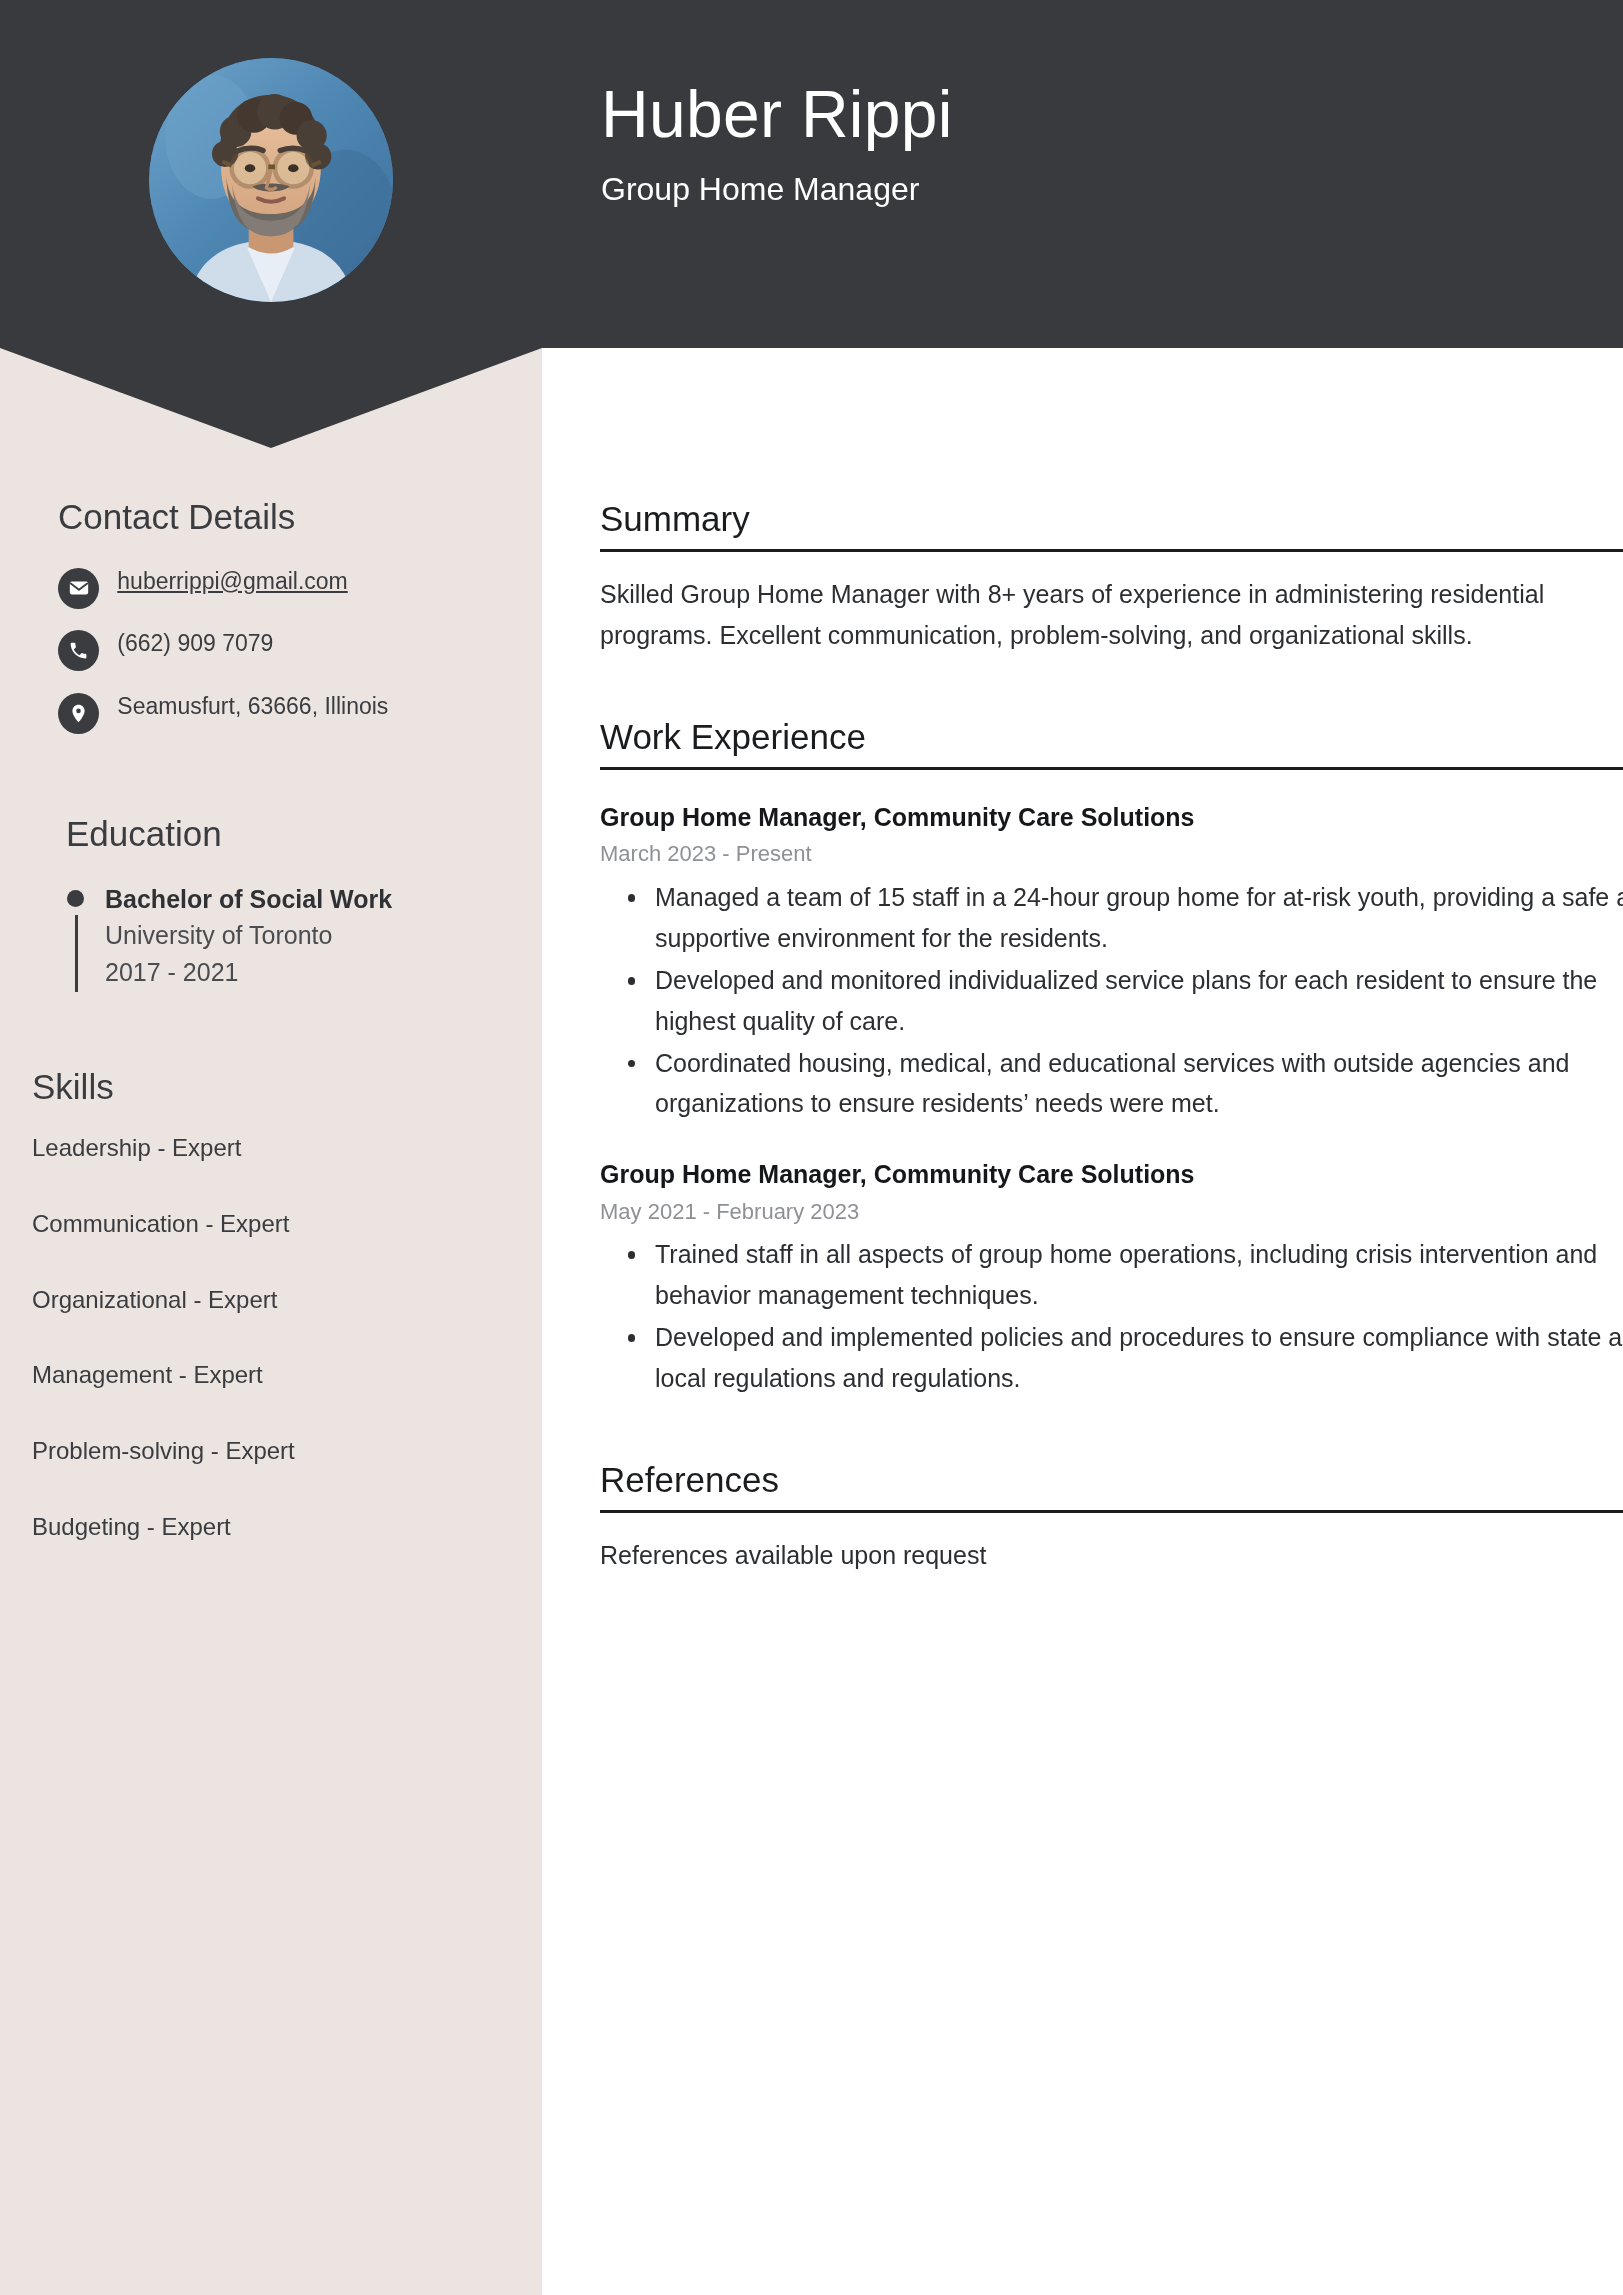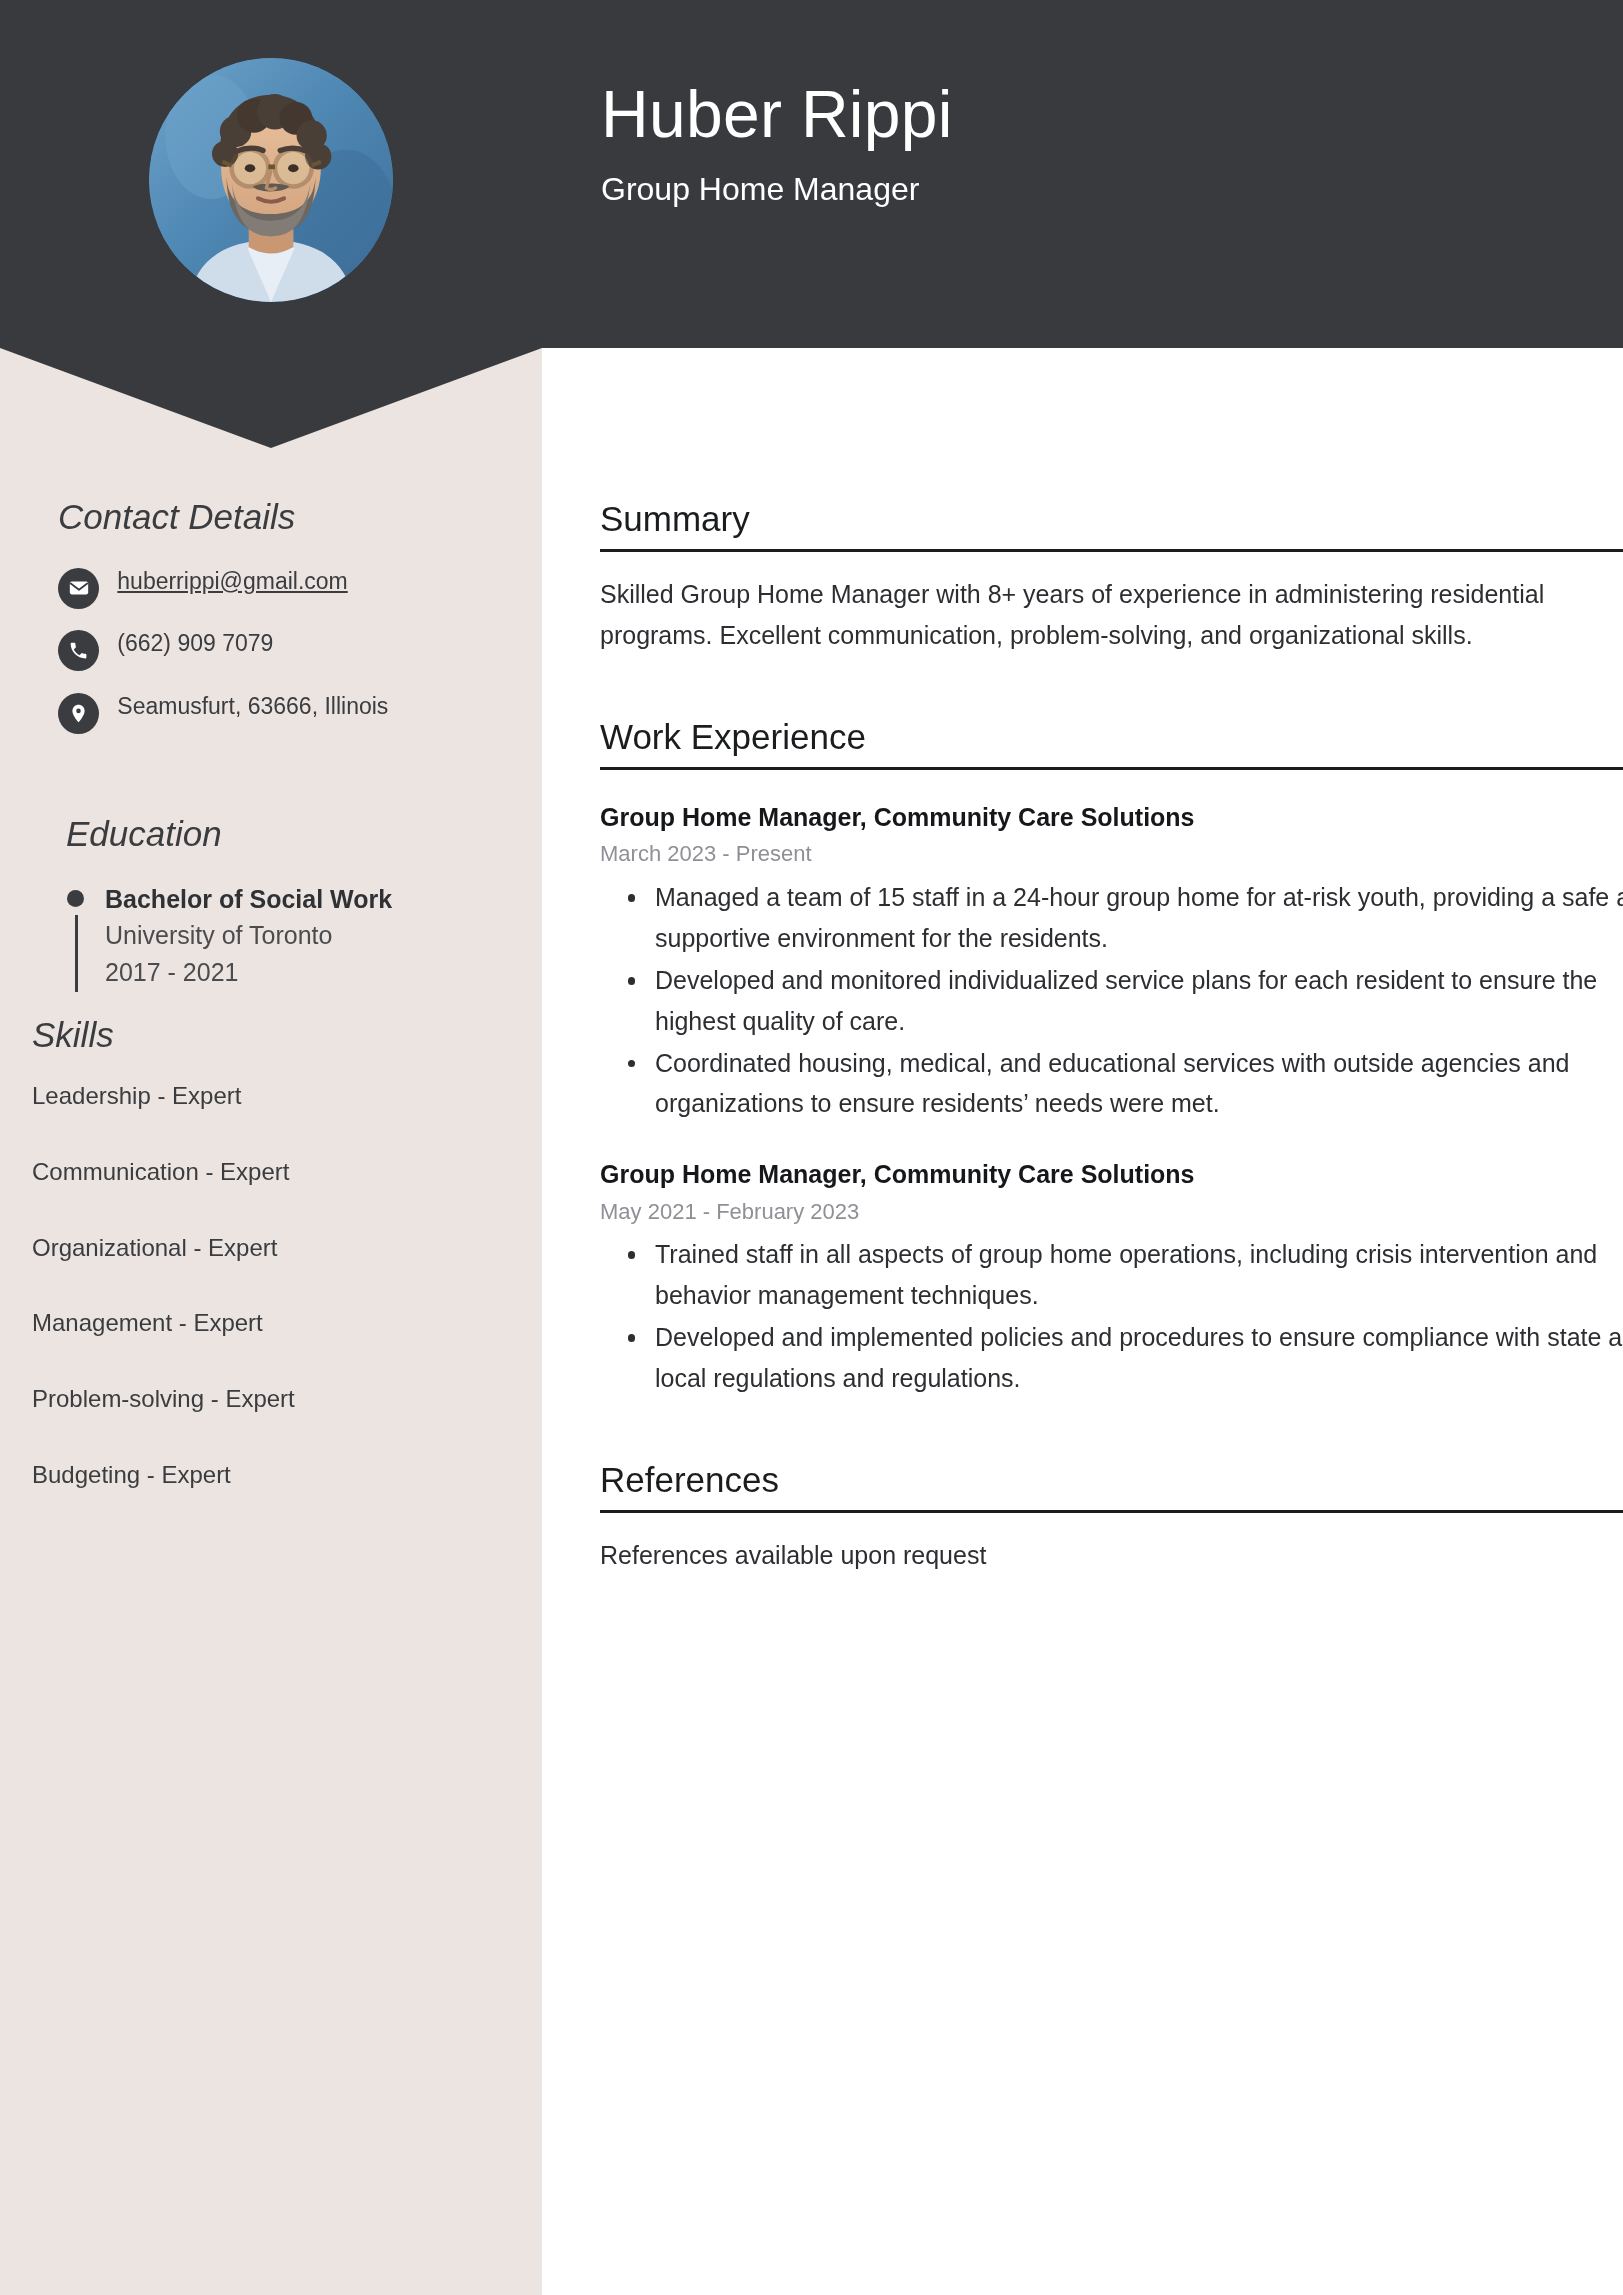--- a/index.html
+++ b/index.html
@@ -101,21 +101,20 @@
     z-index: 4;
   }
   .side-block { padding: 0 58px; }
 
   .side-heading {
     font-size: 35px;
     font-weight: 400;
     color: #3a3c40;
     line-height: 1.1;
     white-space: nowrap;
-    font-style: italic;
   }
 
   .contact-block { position: absolute; left: 0; top: 498px; width: 542px; }
   .contact-list { margin-top: 31px; }
   .contact-row {
     display: flex;
     align-items: flex-start;
     margin-bottom: 21.6px;
     min-height: 41px;
   }
@@ -167,21 +166,21 @@
     white-space: nowrap;
   }
   .edu-school, .edu-years {
     font-size: 25px;
     font-weight: 400;
     color: #4a4c50;
     line-height: 1.45;
     white-space: nowrap;
   }
 
-  .skills-block { position: absolute; left: 0; top: 1016px; width: 542px; padding-left: 32px; }
+  .skills-block { position: absolute; left: 0; top: 1068px; width: 542px; padding-left: 32px; }
   .skills-list { margin-top: 27.5px; }
   .skill-row {
     font-size: 24px;
     color: #3a3c40;
     line-height: 1.2;
     margin-bottom: 47px;
     white-space: nowrap;
   }
 
   

